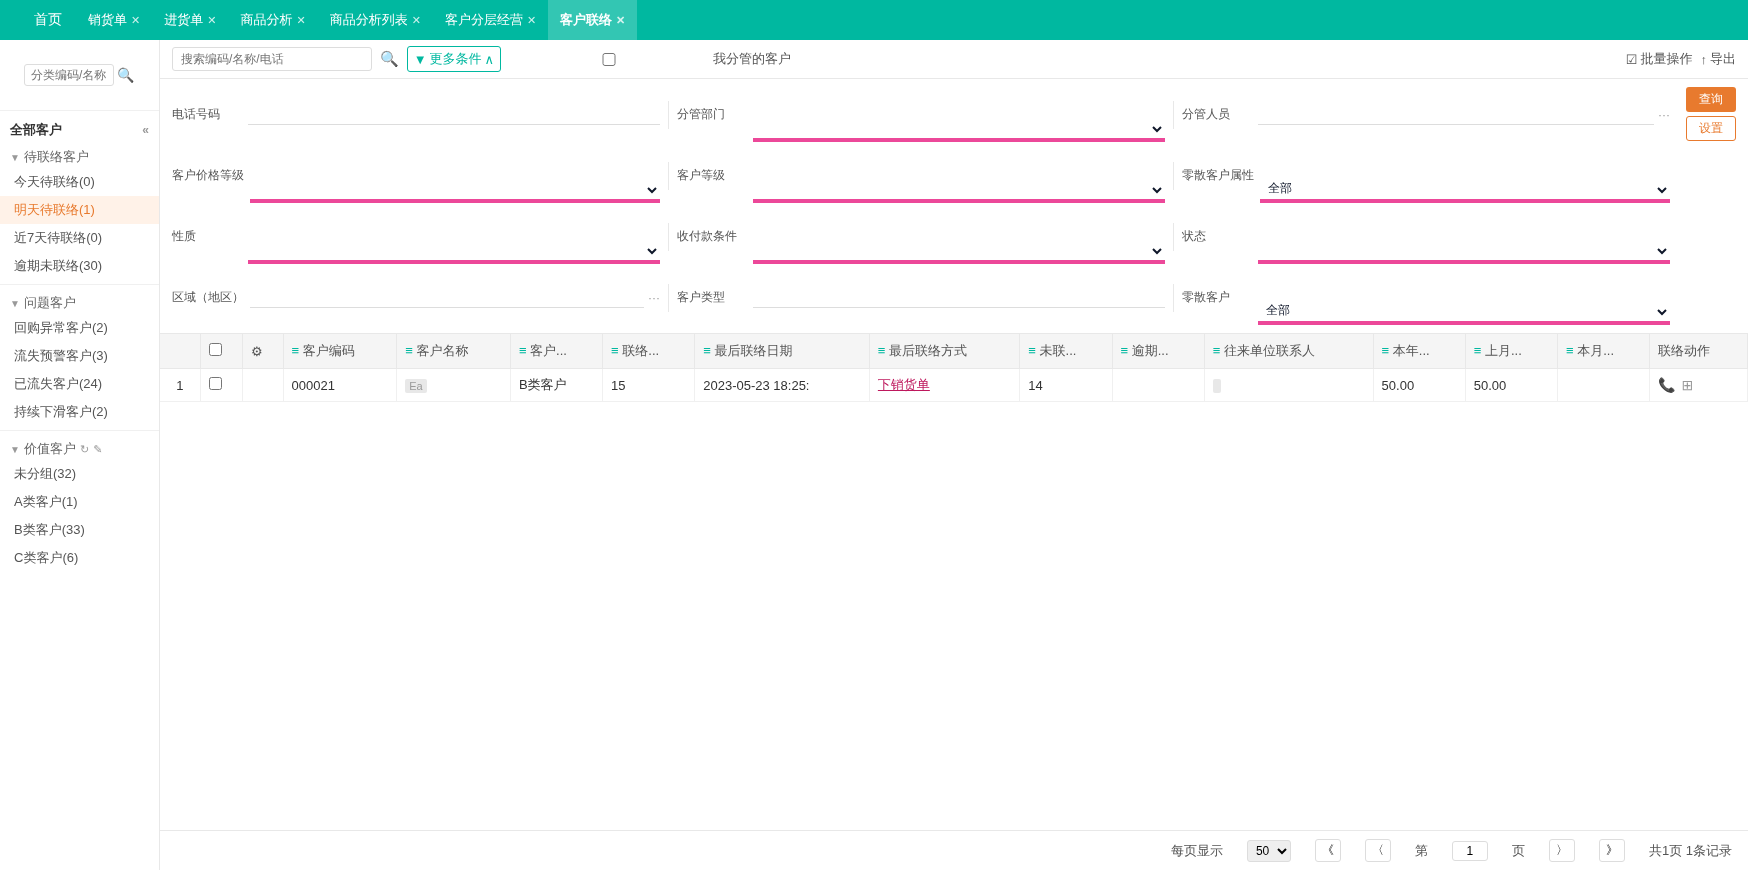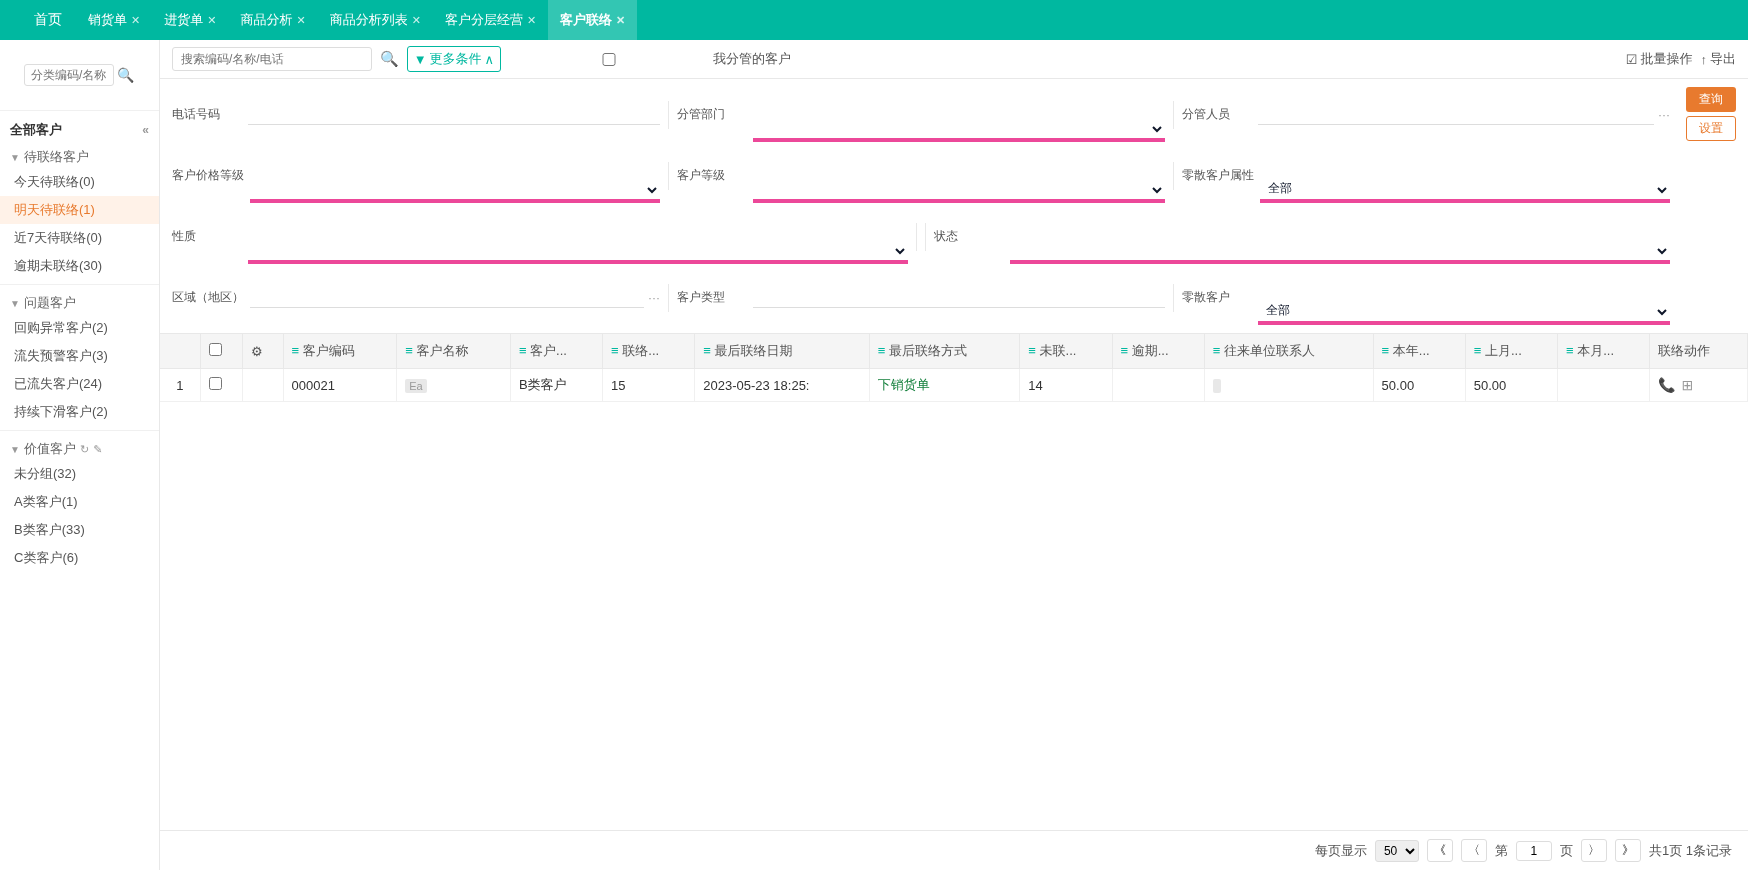--- a/index.html
+++ b/index.html
@@ -242,34 +242,34 @@
       border-right: 1px solid #e8e8e8;
     }
     th:first-child, td:first-child { width: 40px; text-align: center; }
     td {
       padding: 7px 8px;
       color: #333;
       border-bottom: 1px solid #f0f0f0;
       border-right: 1px solid #f0f0f0;
       white-space: nowrap;
     }
-    .link-text { color: #15803d; cursor: pointer; }
+    .link-text { color: #be185d; text-decoration: underline; cursor: pointer; }
     .action-icons { display: flex; gap: 6px; align-items: center; }
     .action-icon { color: #999; cursor: pointer; font-size: 14px; }
 
     
     .pagination {
       height: 40px;
       background: #fff;
       border-top: 1px solid #e8e8e8;
       display: flex;
       align-items: center;
       justify-content: flex-end;
       padding: 0 16px;
-      gap: 8px;
+      gap: 24px;
       font-size: 12px;
       color: #555;
     }
     .page-size-select {
       border: 1px solid #ddd;
       border-radius: 3px;
       padding: 2px 4px;
       font-size: 12px;
     }
     .page-btn {
@@ -471,20 +471,26 @@
           </div>
 
           <div class="filter-row">
             <div class="filter-field">
               <span class="filter-label">性质</span>
               <select class="filter-select">
                 <option></option>
               </select>
             </div>
             <div class="filter-sep"></div>
+            <div class="filter-field">
+              <span class="filter-label">收付款条件</span>
+              <select class="filter-select">
+                <option></option>
+              </select>
+            </div>
             <div class="filter-sep"></div>
             <div class="filter-field">
               <span class="filter-label">状态</span>
               <select class="filter-select">
                 <option></option>
               </select>
             </div>
           </div>
 
           <div class="filter-row" style="margin-bottom:0;">

